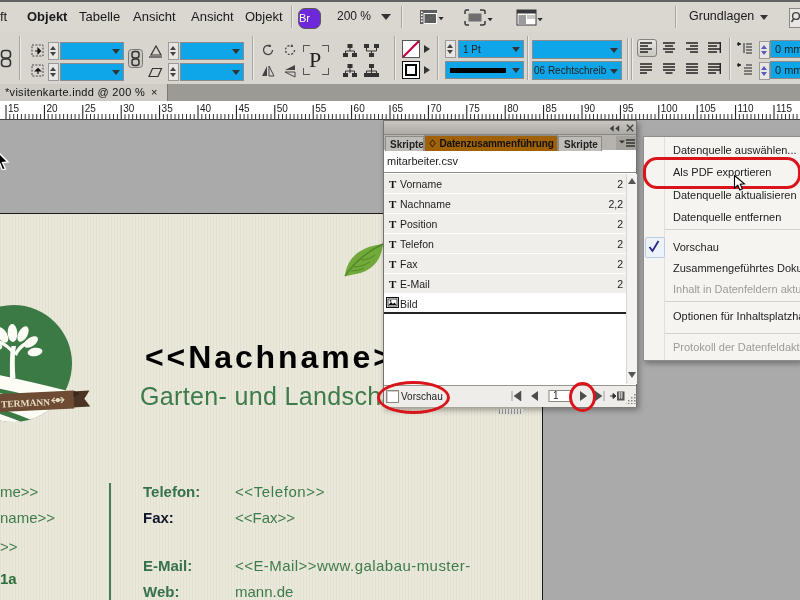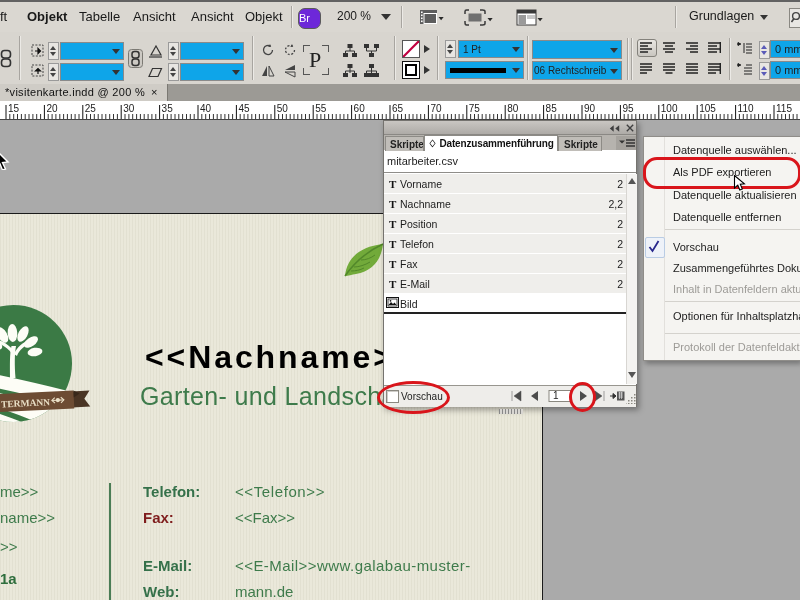--- a/index.html
+++ b/index.html
@@ -370,21 +370,21 @@
 
   <div class="abs grn" style="left:0px;top:483px;font-size:15px;">me&gt;&gt;</div>
   <div class="abs grn" style="left:0px;top:509px;font-size:15px;">name&gt;&gt;</div>
   <div class="abs grn" style="left:0px;top:538px;font-size:15px;">&gt;&gt;</div>
   <div class="abs" style="left:0px;top:570px;font-size:15px;font-weight:bold;color:#2e6e3d;">1a</div>
 
   <div class="abs" style="left:109px;top:483px;width:2px;height:117px;background:#4a7c55;"></div>
 
   <div class="abs" style="left:143px;top:483px;font-size:15px;font-weight:bold;color:#35714a;">Telefon:</div>
   <div class="abs grn" style="left:235px;top:483px;font-size:15px;letter-spacing:0.6px;">&lt;&lt;Telefon&gt;&gt;</div>
-  <div class="abs" style="left:143px;top:509px;font-size:15px;font-weight:bold;color:#7f1d1d;">Fax:</div>
+  <div class="abs" style="left:143px;top:509px;font-size:15px;font-weight:bold;color:#0f172a;">Fax:</div>
   <div class="abs grn" style="left:235px;top:509px;font-size:15px;">&lt;&lt;Fax&gt;&gt;</div>
   <div class="abs" style="left:143px;top:557px;font-size:15px;font-weight:bold;color:#35714a;">E-Mail:</div>
   <div class="abs grn" style="left:235px;top:557px;font-size:15px;letter-spacing:0.45px;">&lt;&lt;E-Mail&gt;&gt;www.galabau-muster-</div>
   <div class="abs" style="left:143px;top:583px;font-size:15px;font-weight:bold;color:#35714a;">Web:</div>
   <div class="abs grn" style="left:235px;top:583px;font-size:15px;">mann.de</div>
 </div>
 
 <div class="abs" id="panel"></div>
 <div id="panelcontent">
 
@@ -393,21 +393,21 @@
     <path d="M6 0L1 4l5 4zM13 0L8 4l5 4z" fill="#3f3f3f"></path>
     </svg>
   <svg class="abs" style="left:626px;top:124px;" width="8" height="8" viewBox="0 0 10 10">
     <path d="M1 1l8 8M9 1l-8 8" stroke="#3f3f3f" stroke-width="1.7"></path>
     </svg>
 
   <div class="abs" style="left:384px;top:135px;width:252px;height:15px;background:#b6b3ae;"></div>
   <div class="abs" style="left:385px;top:136px;width:37px;height:14px;background:#c0bdb8;border:1px solid #8d8b86;border-bottom:none;font-size:10px;font-weight:bold;color:#222;white-space:nowrap;overflow:hidden;">
       <span style="position:absolute;left:4px;top:2px;">Skripte</span>
     </div>
-  <div class="abs" style="left:424px;top:135px;width:132px;height:15px;background:#ffffff;border:1px solid #8d8b86;border-bottom:none;font-size:10px;font-weight:bold;color:#111;letter-spacing:-0.15px;white-space:nowrap;overflow:hidden;">
+  <div class="abs" style="left:424px;top:135px;width:132px;height:15px;background:#a16207;border:1px solid #8d8b86;border-bottom:none;font-size:10px;font-weight:bold;color:#111;letter-spacing:-0.15px;white-space:nowrap;overflow:hidden;">
       <span style="position:absolute;left:3px;top:2px;">♢ Datenzusammenführung</span>
     </div>
   <div class="abs" style="left:558px;top:136px;width:42px;height:14px;background:#c0bdb8;border:1px solid #8d8b86;border-bottom:none;font-size:10px;font-weight:bold;color:#222;white-space:nowrap;overflow:hidden;">
       <span style="position:absolute;left:5px;top:2px;">Skripte</span>
     </div>
   <div class="abs" style="left:616px;top:136px;width:20px;height:14px;background:#a5a29d;"></div>
   <svg class="abs" style="left:619px;top:139px;" width="16" height="9" viewBox="0 0 16 9">
     <path d="M0 1.5l3 3 3-3z" fill="#333"></path>
       <path d="M7 1h9M7 4h9M7 7h9" stroke="#333" stroke-width="1.6"></path>
     </svg>

